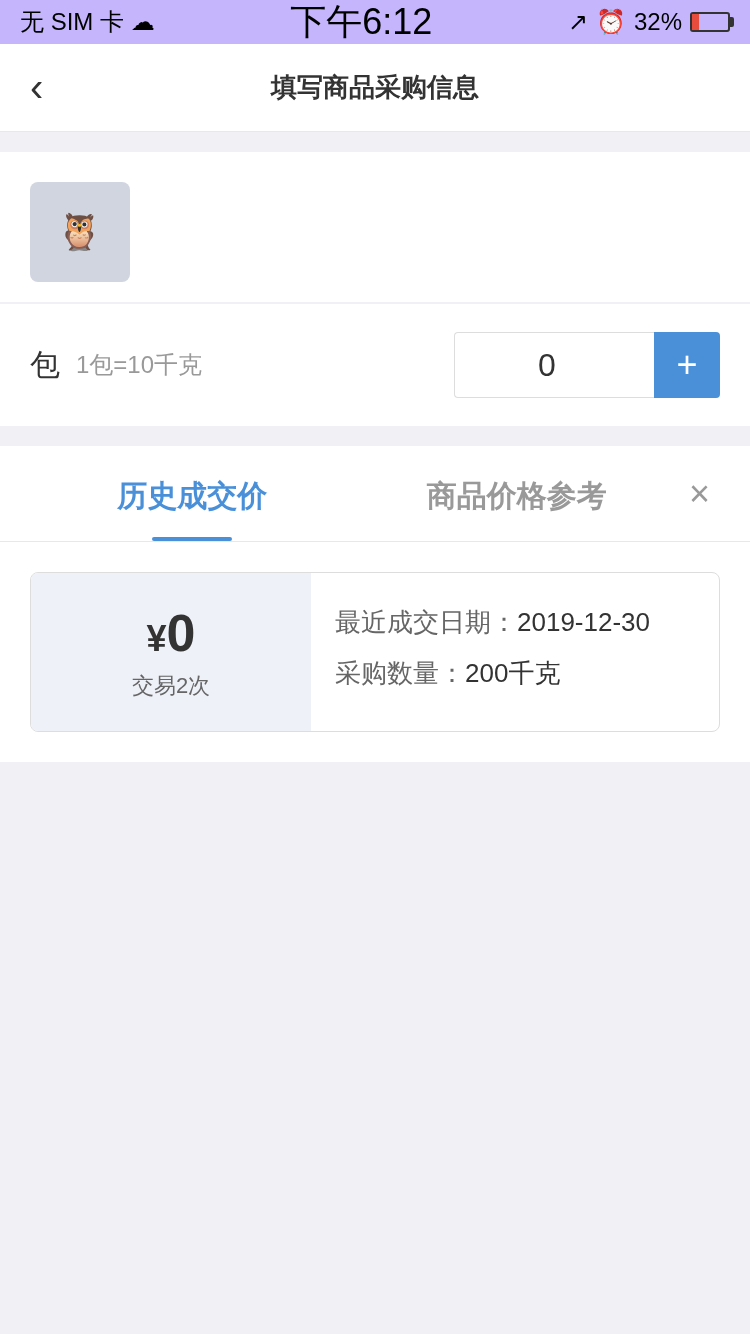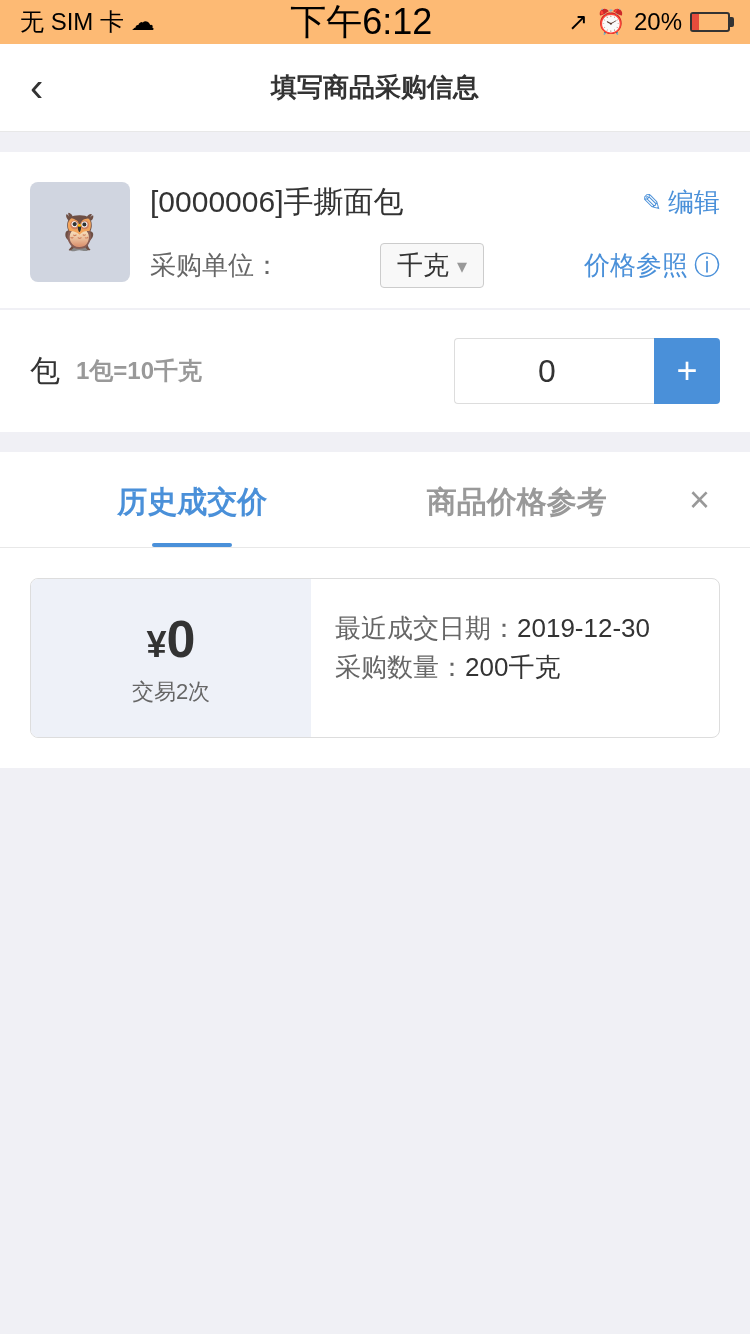--- a/index.html
+++ b/index.html
@@ -9,21 +9,21 @@
       min-height: 1334px;
       font-family: -apple-system, "PingFang SC", "Helvetica Neue", sans-serif;
       background: #f0f0f5;
       overflow-x: hidden;
     }
 
     
     .status-bar {
       width: 750px;
       height: 44px;
-      background: #fdba74;
+      background: #c4b5fd;
       display: flex;
       align-items: center;
       justify-content: space-between;
       padding: 0 20px;
       font-size: 26px;
       color: #000;
     }
     .status-left {
       display: flex;
       align-items: center;
@@ -193,21 +193,20 @@
       gap: 16px;
     }
     .quantity-unit-label {
       font-size: 30px;
       color: #333;
       font-weight: 500;
     }
     .quantity-conversion {
       font-size: 24px;
       color: #999;
-      font-weight: bold;
     }
     .quantity-input-group {
       display: flex;
       align-items: center;
       gap: 0;
     }
     .quantity-input {
       width: 200px;
       height: 66px;
       border: 1px solid #ddd;
@@ -309,21 +308,21 @@
     .card-trade-count {
       font-size: 22px;
       color: #666;
       margin-top: 8px;
     }
     .card-right {
       flex: 1;
       padding: 30px 24px;
       display: flex;
       flex-direction: column;
-      gap: 0;
+      gap: 12px;
     }
     .card-detail-row {
       font-size: 26px;
       color: #333;
       line-height: 1.5;
     }
     .card-detail-label {
       color: #666;
     }
 
@@ -337,58 +336,38 @@
 <body>
 
 <div class="status-bar">
   <div class="status-left">
     <span>无 SIM 卡 ☁</span>
   </div>
   <div class="status-center">下午6:12</div>
   <div class="status-right">
     <span>↗</span>
     <span>⏰</span>
-    <span>20%</span>
+    <span>32%</span>
     <span class="battery-icon">
       <span class="battery-body">
         <span class="battery-fill"></span>
         <span class="battery-tip"></span>
       </span>
     </span>
   </div>
 </div>
 
 <div class="nav-bar">
   <div class="nav-back">‹</div>
   <div class="nav-title">填写商品采购信息</div>
 </div>
 
 <div class="product-section">
   <div class="product-image-placeholder">
     <span class="owl-icon">🦉</span>
-  </div>
-  <div class="product-info">
-    <div class="product-name-row">
-      <span class="product-name">[0000006]手撕面包</span>
-      <span class="edit-link">
-        <span class="edit-icon-small">✎</span>
-        <span>编辑</span>
-      </span>
-    </div>
-    <div class="purchase-unit-row">
-      <span class="purchase-unit-label">采购单位：</span>
-      <div class="unit-select">
-        <span>千克</span>
-        <span class="unit-dropdown-arrow">▾</span>
-      </div>
-      <div class="price-ref-link">
-        <span>价格参照</span>
-        <span>ⓘ</span>
-      </div>
-    </div>
   </div>
 </div>
 
 <div class="quantity-section">
   <div class="quantity-label-group">
     <span class="quantity-unit-label">包</span>
     <span class="quantity-conversion">1包=10千克</span>
   </div>
   <div class="quantity-input-group">
     <input class="quantity-input" type="number" value="0" style="">

